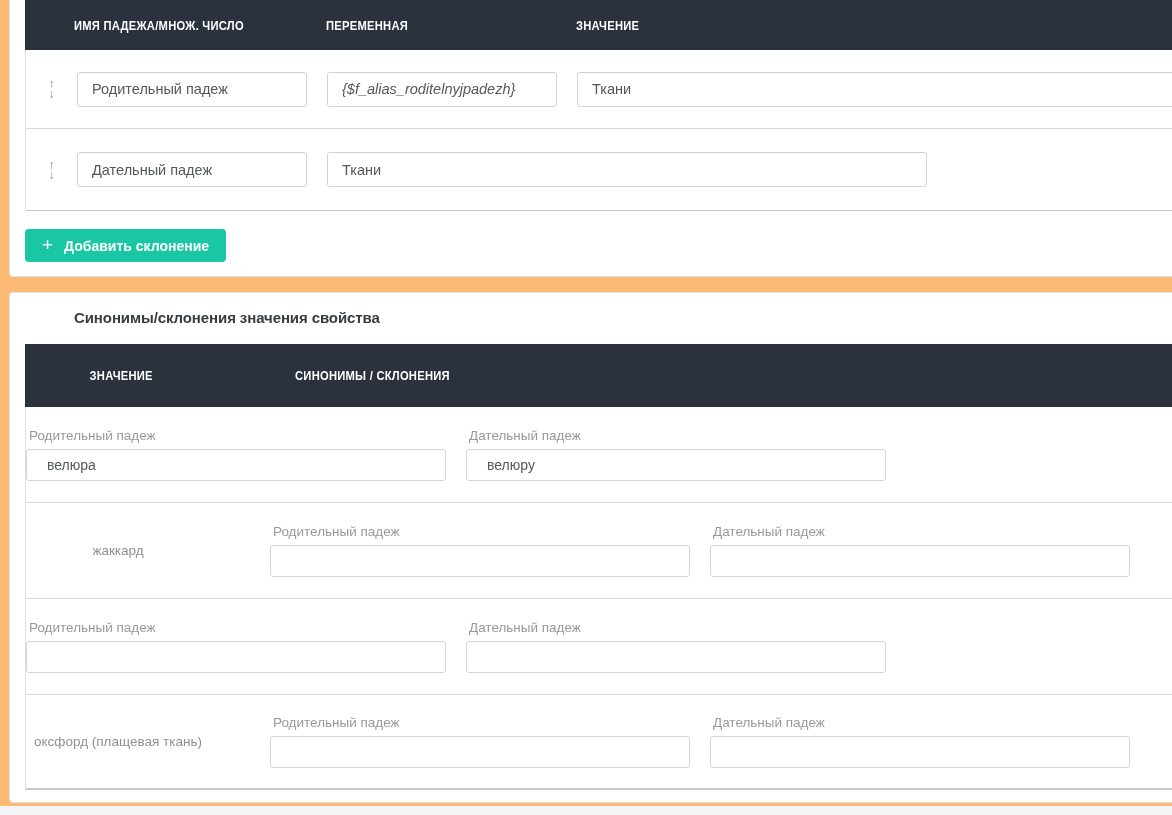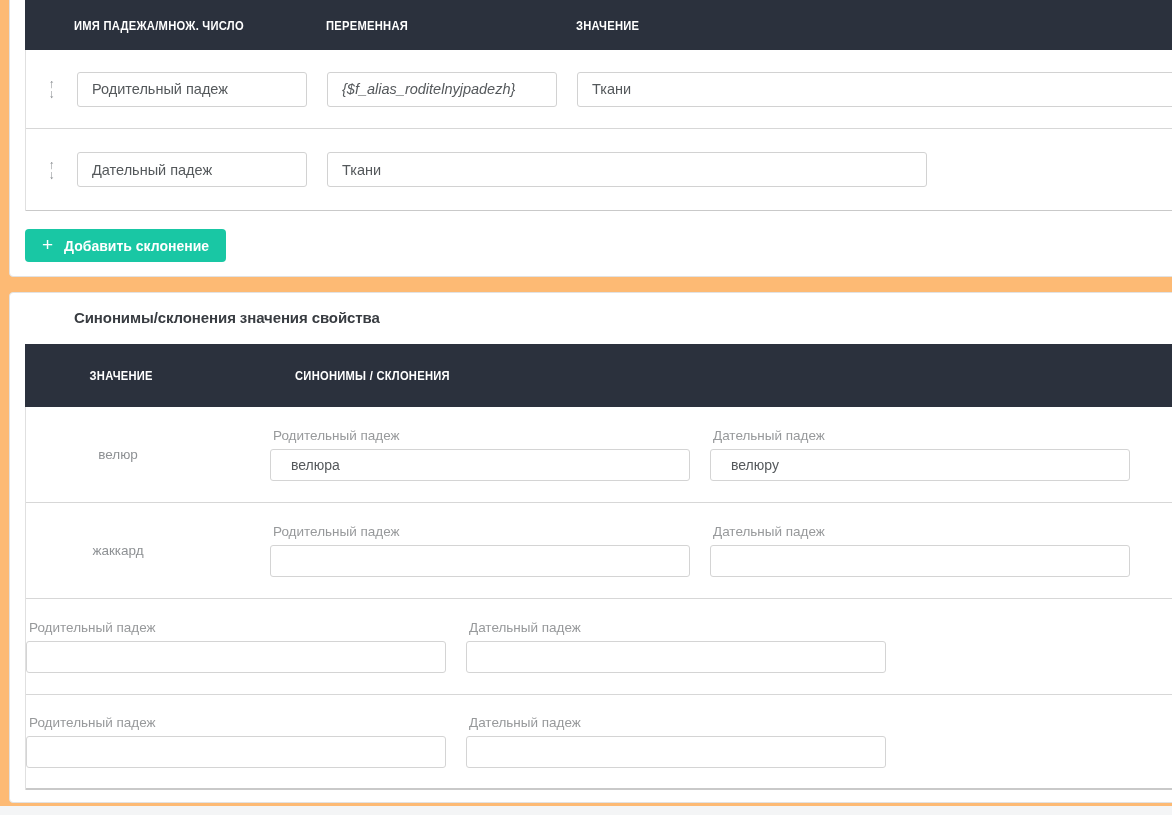--- a/index.html
+++ b/index.html
@@ -132,21 +132,20 @@
     <div class="section-title">Синонимы/склонения значения свойства</div>
 
     <div class="t2">
       <div class="thead">
         <span class="th th-val">ЗНАЧЕНИЕ</span>
         <span class="th th-syn">СИНОНИМЫ / СКЛОНЕНИЯ</span>
       </div>
       <div class="tbody">
 
         <div class="t2row">
-          <div class="t2-label">велюр</div>
           <div class="t2-fields">
             <div class="fgroup">
               <div class="flabel">Родительный падеж</div>
               <input type="text" value="велюра" style="">
             </div>
             <div class="fgroup">
               <div class="flabel">Дательный падеж</div>
               <input type="text" value="велюру" style="">
             </div>
           </div>
@@ -173,20 +172,21 @@
               <input type="text" value="" style="">
             </div>
             <div class="fgroup">
               <div class="flabel">Дательный падеж</div>
               <input type="text" value="" style="">
             </div>
           </div>
         </div>
 
         <div class="t2row last">
+          <div class="t2-label">оксфорд (плащевая ткань)</div>
           <div class="t2-fields">
             <div class="fgroup">
               <div class="flabel">Родительный падеж</div>
               <input type="text" value="" style="">
             </div>
             <div class="fgroup">
               <div class="flabel">Дательный падеж</div>
               <input type="text" value="" style="">
             </div>
           </div>

